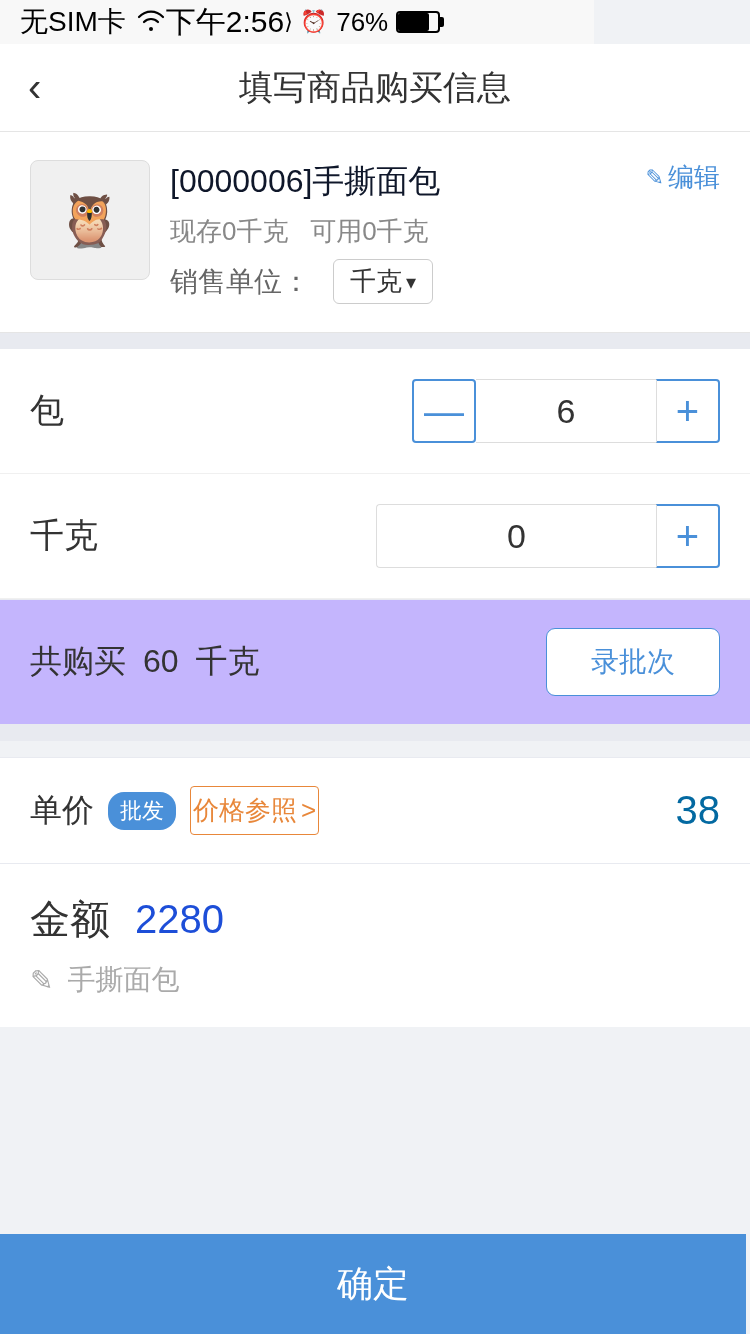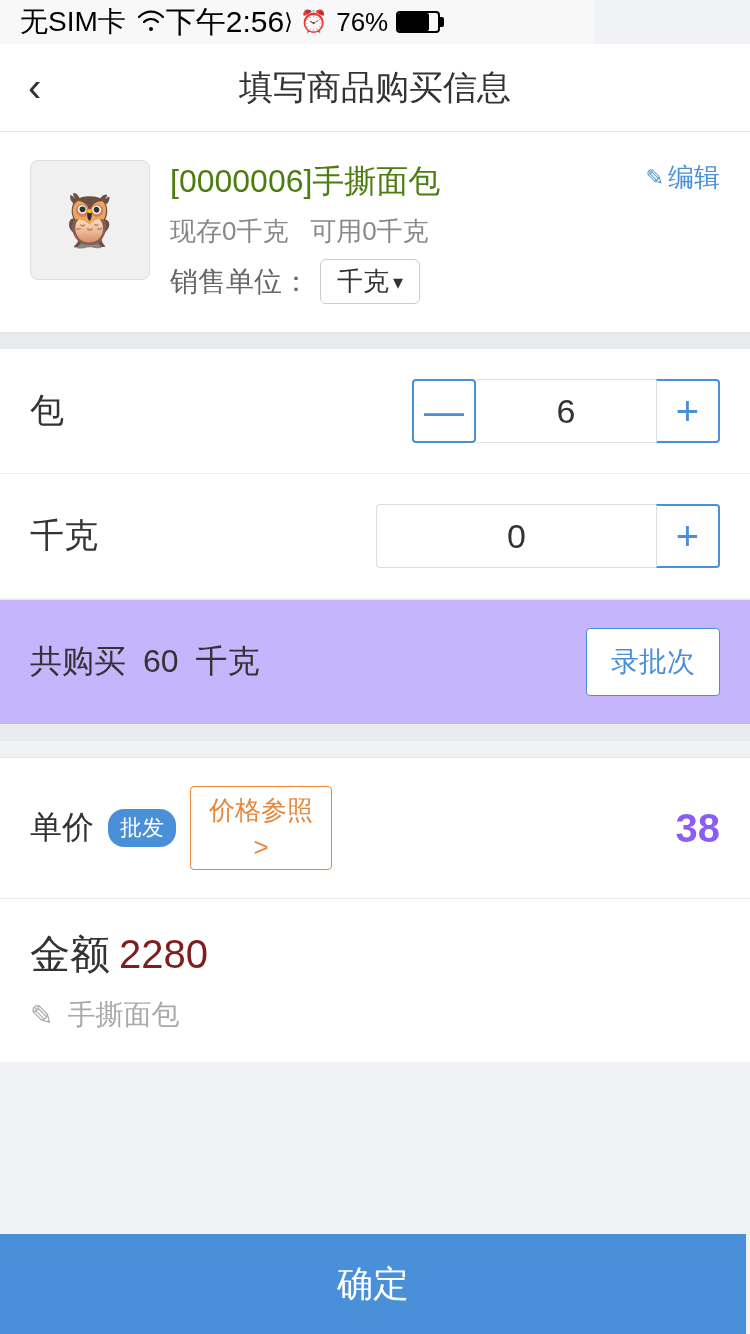--- a/index.html
+++ b/index.html
@@ -90,33 +90,33 @@
       border: 1px solid #ddd;
       border-radius: 8px;
       display: flex;
       align-items: center;
       justify-content: center;
       flex-shrink: 0;
     }
     .product-info { flex: 1; }
     .product-name {
       font-size: 32px;
-      color: #4d7c0f;
+      color: #0f172a;
       font-weight: 500;
       margin-bottom: 10px;
     }
     .product-stock {
       font-size: 26px;
       color: #888;
       margin-bottom: 10px;
     }
     .product-unit-row {
       display: flex;
       align-items: center;
-      gap: 10px;
+      gap: 23px;
       font-size: 28px;
       color: #666;
     }
     .unit-select {
       border: 1px solid #ccc;
       border-radius: 6px;
       padding: 4px 16px;
       font-size: 26px;
       color: #333;
       background: #fff;
@@ -247,23 +247,23 @@
       color: #333;
     }
     .total-text .total-num {
       color: #333;
       font-weight: 500;
     }
     .record-batch-btn {
       border: 1px solid #4a90d9;
       color: #4a90d9;
       background: #fff;
-      padding: 14px 24px;
+      padding: 14px 44px;
       font-size: 28px;
-      border-radius: 4px;
+      border-radius: 9px;
       cursor: pointer;
     }
 
     
     .price-section {
       background: #fff;
       margin-top: 16px;
       padding: 28px 30px;
       border-top: 1px solid #e8eaf0;
       border-bottom: 1px solid #e8eaf0;
@@ -282,49 +282,48 @@
       color: #fff;
       font-size: 22px;
       padding: 4px 12px;
       border-radius: 16px;
     }
     .price-ref-btn {
       border: 1.5px solid #e8873a;
       color: #e8873a;
       background: #fff;
       font-size: 26px;
-      padding: 6px 18px;
+      padding: 6px 2px;
       border-radius: 4px;
       cursor: pointer;
       display: flex;
       align-items: center;
       gap: 4px;
-      flex-direction: column;
     }
     .price-value {
       margin-left: auto;
       font-size: 40px;
-      color: #8b5cf6;
-      font-weight: 700;
+      color: #0369a1;
+      font-weight: 400;
     }
     .amount-row {
       background: #fff;
       padding: 28px 30px;
       border-radius: 8px 8px 0 0;
     }
     .amount-label {
       font-size: 40px;
       color: #333;
       font-weight: 500;
     }
     .amount-value {
       font-size: 40px;
-      color: #7f1d1d;
-      font-weight: 500;
-      margin-left: 0;
+      color: #1d4ed8;
+      font-weight: 500;
+      margin-left: 16px;
     }
     .remark-row {
       background: #fff;
       padding: 16px 30px 28px;
       display: flex;
       align-items: center;
       gap: 14px;
     }
     .remark-icon {
       color: #aaa;

